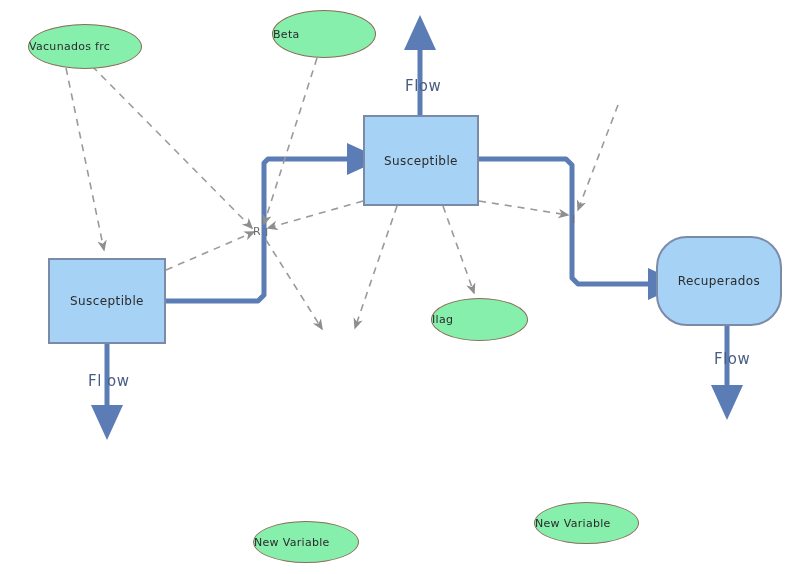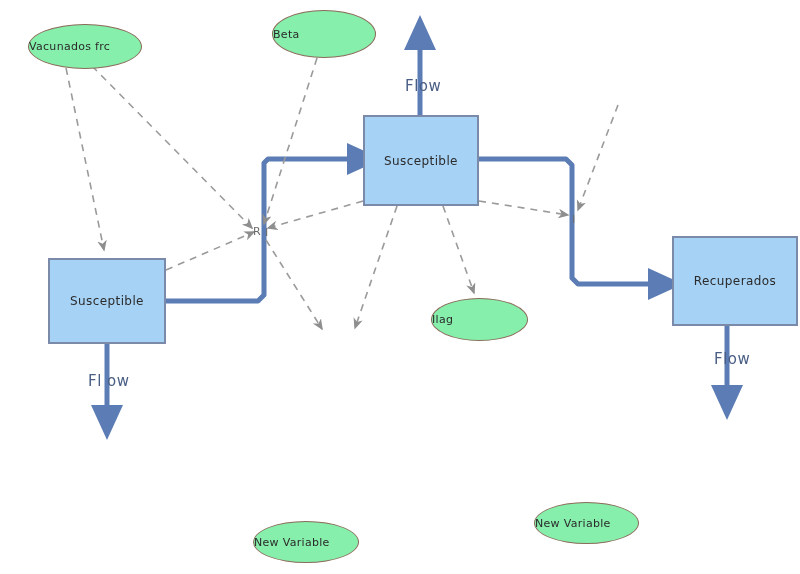--- a/index.html
+++ b/index.html
@@ -110,21 +110,21 @@
       <path d="M443,206 L474,293" marker-end="url(#connArrow)"></path>
     </g>
   </svg>
 
   <div class="stock" style="left:48px; top:258px; width:118px; height:86px;align-items:center;">
     <span>Susceptible</span>
   </div>
   <div class="stock" style="left:363px; top:115px; width:116px; height:91px;">
     <span>Susceptible</span>
   </div>
-  <div class="stock" style="left:672px; top:236px; width:126px; height:90px;">
+  <div class="stock" style="left:656px; top:236px; width:126px; height:90px;border-radius:31px;">
     <span>Recuperados</span>
   </div>
 
   <div class="variable" style="left:28px; top:24px; width:114px; height:45px;">
     <span>Vacunados frc</span>
   </div>
   <div class="variable" style="left:272px; top:10px; width:104px; height:48px;">
     <span>Beta</span>
   </div>
   <div class="variable" style="left:431px; top:298px; width:97px; height:43px;">

